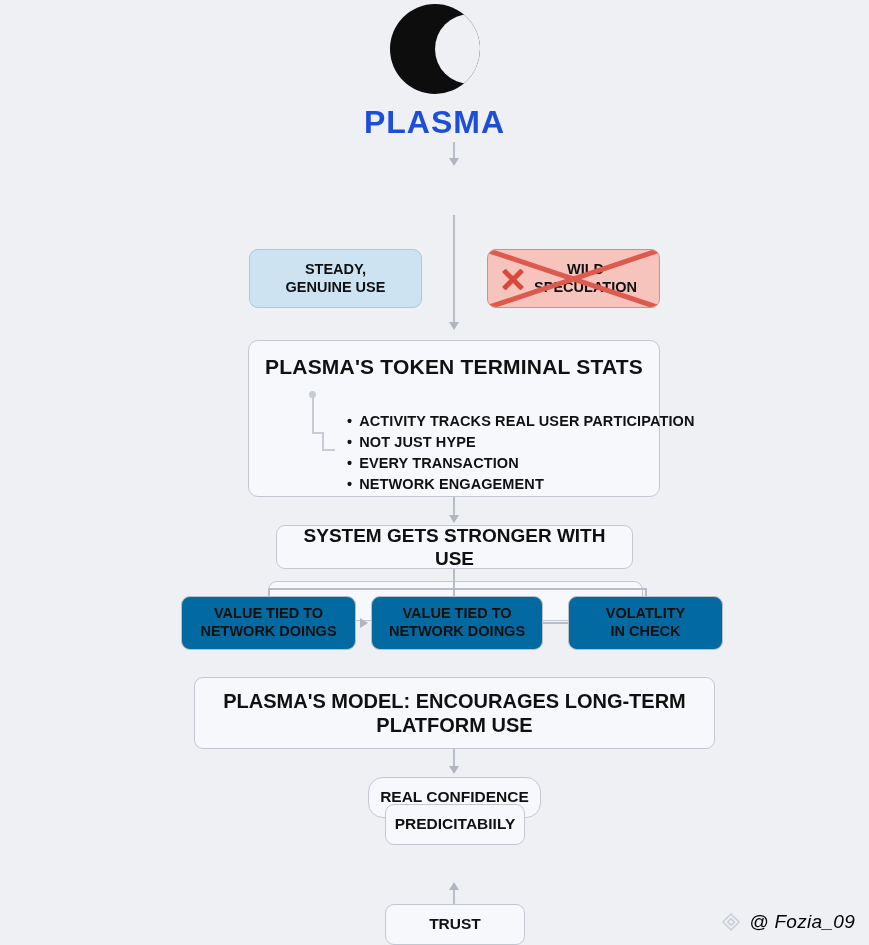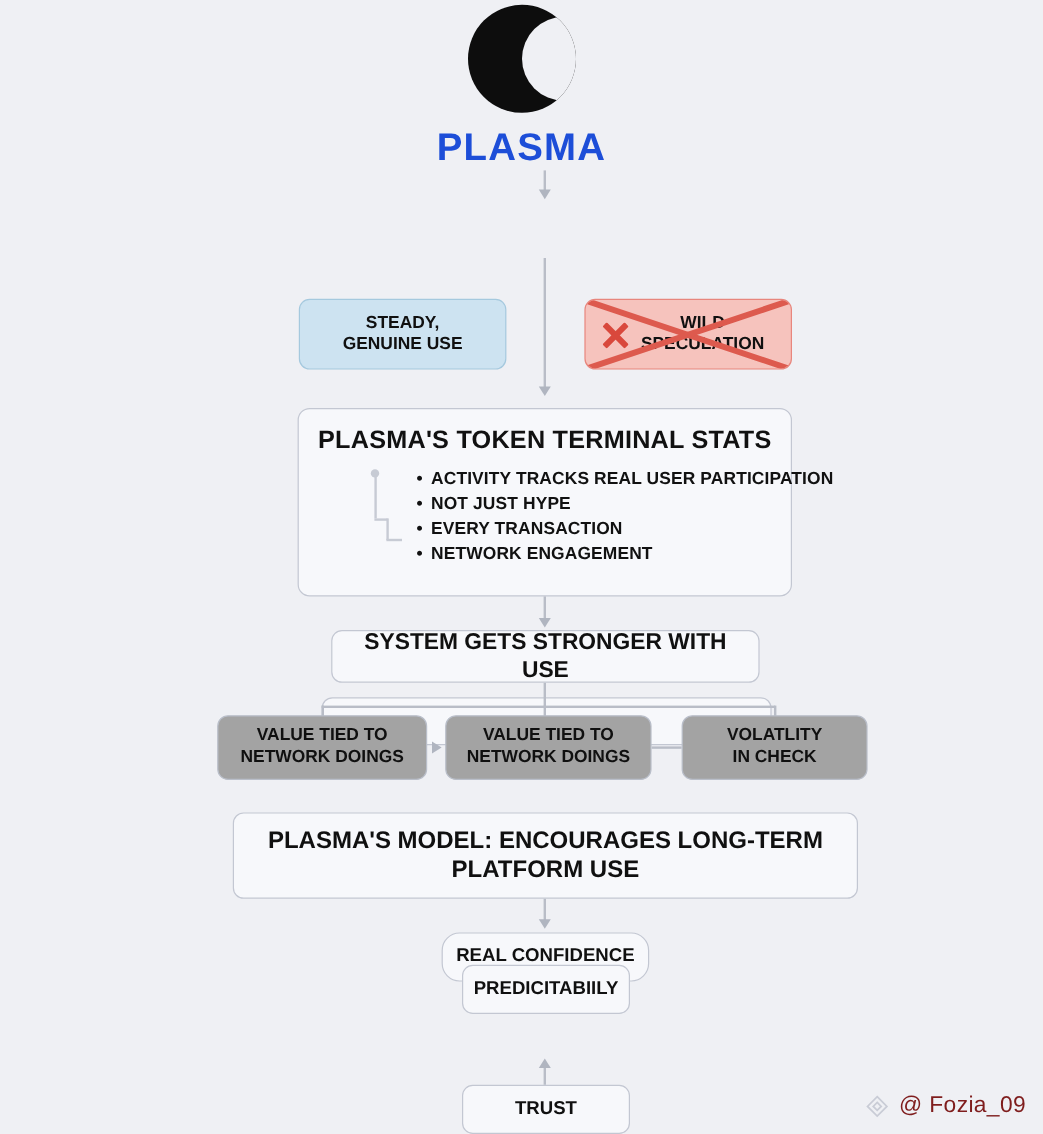--- a/index.html
+++ b/index.html
@@ -34,21 +34,21 @@
     display:flex;align-items:center;justify-content:center;
     text-align:center;
     border-radius:9px;
     border:1px solid #c3c7d2;
     background:#f7f8fb;
     color:#101010;
     font-weight:bold;
     line-height:1.22;
     padding:4px 10px;
   }
-  .node.shaded{background:#a3a3a3;border-color:#b9bec9;}
+  .node.shaded{background:#0369a1;border-color:#b9bec9;}
   .node.blue{background:#cde3f1;border-color:#a5c9de;}
   .node.red{background:#f6c3bd;border-color:#e8867d;overflow:hidden;}
 
   
   .vline{position:absolute;width:1.5px;background:#b9bdc7;}
   .hline{position:absolute;height:1.5px;background:#b9bdc7;}
   .arrow-down{
     position:absolute;width:0;height:0;
     border-left:5px solid transparent;
     border-right:5px solid transparent;
@@ -100,21 +100,21 @@
   .bigx i.b{transform:translateY(-50%) rotate(-18.5deg);}
   .smallx{position:absolute;left:12px;top:50%;width:26px;height:26px;margin-top:-13px;}
   .smallx i{position:absolute;left:0;top:11px;width:26px;height:5px;background:#d9483c;border-radius:1px;}
   .smallx i.a{transform:rotate(45deg);}
   .smallx i.b{transform:rotate(-45deg);}
 
   
   #watermark{
     position:absolute;right:14px;bottom:12px;
     display:flex;align-items:flex-start;gap:7px;
-    color:#7f1d1d;font-size:19px;letter-spacing:.3px;
+    color:#000000;font-size:19px;letter-spacing:.3px;font-style:italic;
   }
   #watermark .wm-text{font-family:"Liberation Sans", sans-serif;}
 </style>
 </head>
 <body>
 
 <div id="canvas">
 
   <div class="logo-wrap">
     <div class="logo">
@@ -141,21 +141,21 @@
     <span class="bigx">
         <i class="a"></i>
         <i class="b"></i>
       </span>
     <span class="smallx">
         <i class="a"></i>
         <i class="b"></i>
       </span>
   </div>
 
-  <div id="stats-box" style="left:248px;top:340px;width:412px;height:157px;">
+  <div id="stats-box" style="left:248px;top:340px;width:412px;height:157px;gap:22px;">
     <div id="stats-title">PLASMA'S TOKEN TERMINAL STATS</div>
     <ul id="stats-list">
       <li>ACTIVITY TRACKS REAL USER PARTICIPATION</li>
       <li>NOT JUST HYPE</li>
       <li>EVERY TRANSACTION</li>
       <li>NETWORK ENGAGEMENT</li>
     </ul>
     <span class="bracket" style="left:60px;top:50px;">
       <i class="dot"></i>
         <i class="b1"></i>

